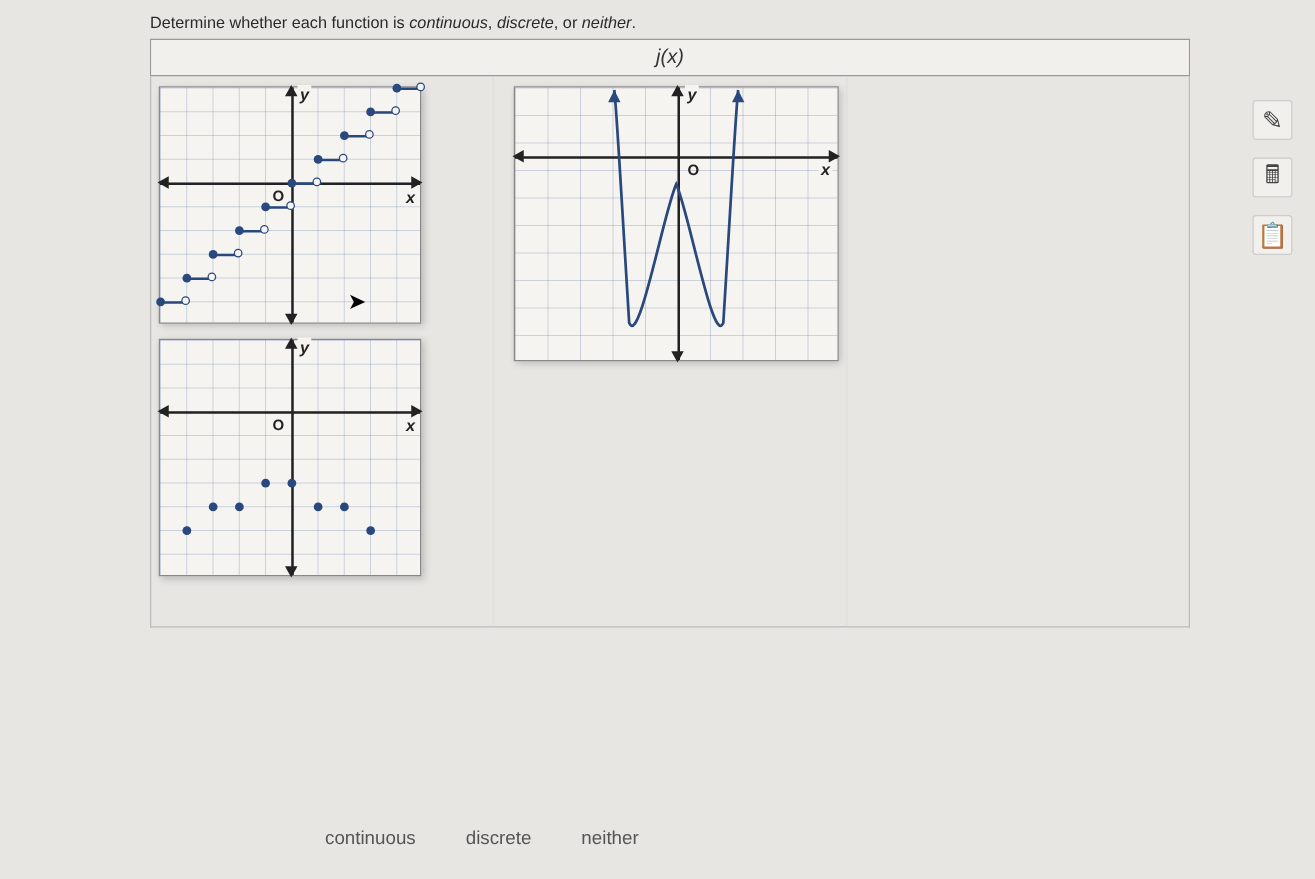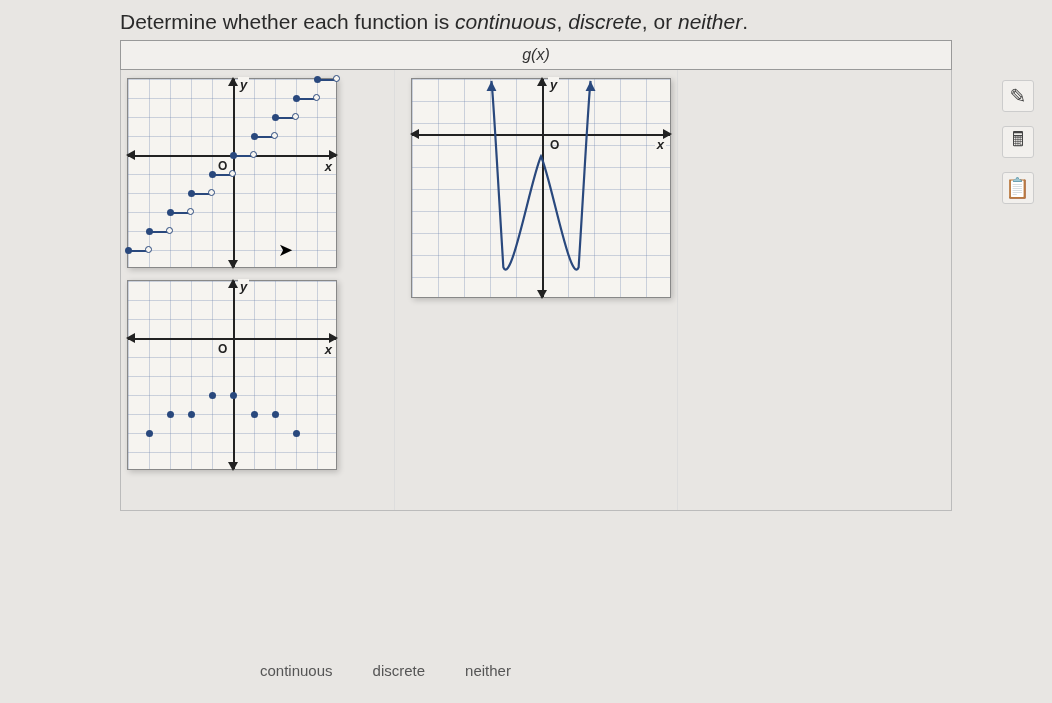--- a/index.html
+++ b/index.html
@@ -6,21 +6,21 @@
   body {
     width: 1052px;
     height: 703px;
     background: #e8e6e3;
     font-family: Arial, sans-serif;
     color: #333;
     position: relative;
     padding: 10px 100px 10px 120px;
   }
   .instruction {
-    font-size: 21px;
+    font-size: 13px;
     color: #2a2a2a;
     margin-bottom: 6px;
   }
   .instruction i { font-style: italic; }
   .header-row {
     display: flex;
     border: 1px solid #999;
     height: 30px;
   }
   .header-cell {
@@ -123,21 +123,21 @@
   svg.curve { position:absolute; inset:0; width:100%; height:100%; }
 </style>
 </head>
 <body>
 
 <div class="instruction">
   <span>Determine whether each function is </span><i>continuous</i><span>, </span><i>discrete</i><span>, or </span><i>neither</i><span>.</span>
 </div>
 
 <div class="header-row">
-  <div class="header-cell">g(x)</div>
+  <div class="header-cell">j(x)</div>
 </div>
 
 <div class="body-row">
 
   <div class="body-cell">
 
     <div class="graph">
       <div class="grid-bg"></div>
       <div class="axis-x" style="top:76px;"></div>
       <div class="axis-y" style="left:105px;"></div>

